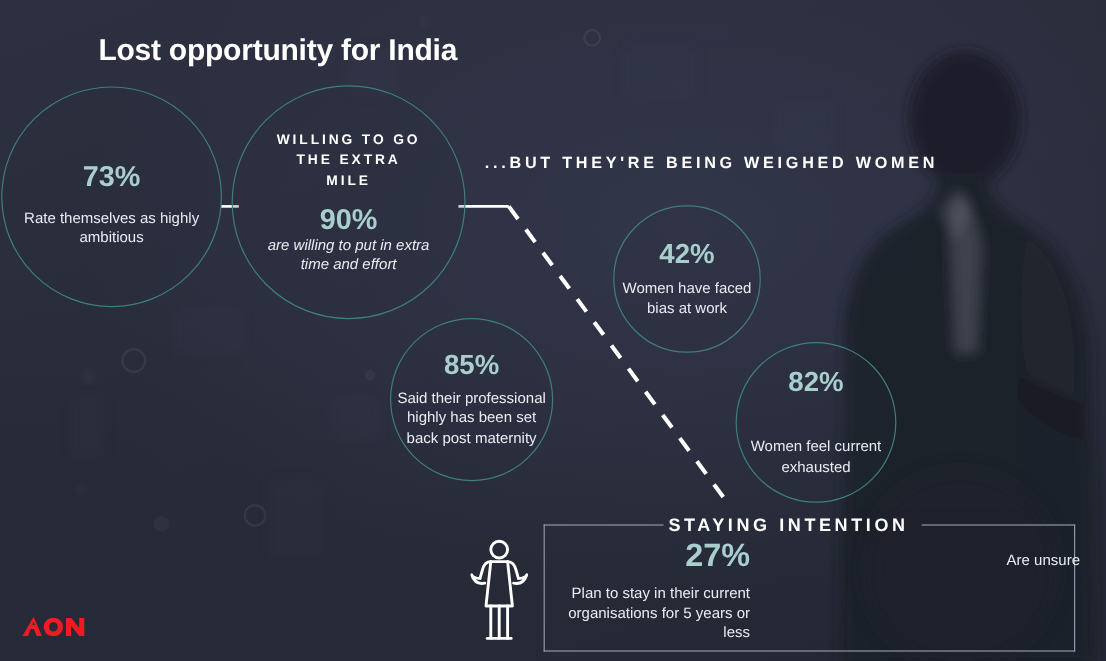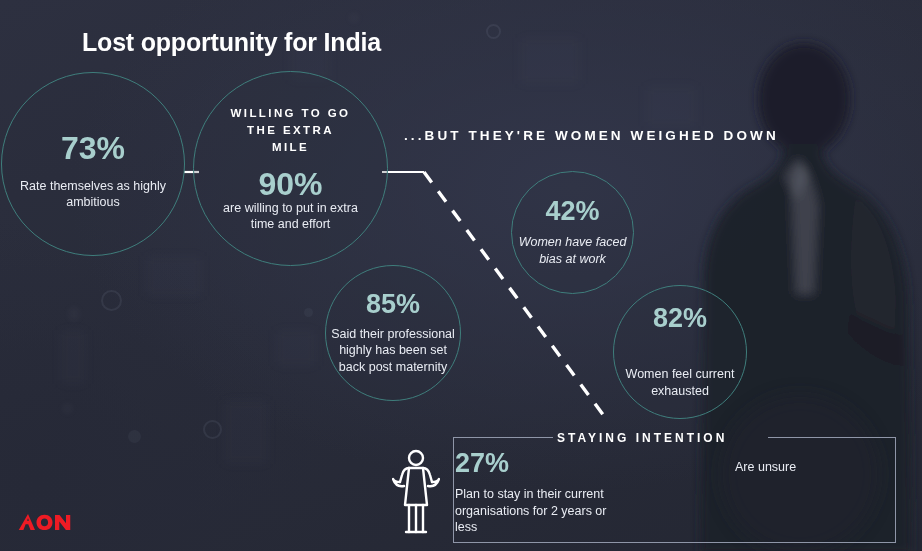--- a/index.html
+++ b/index.html
@@ -87,22 +87,22 @@
     font-size: 11.5px;
     letter-spacing: 2.4px;
     line-height: 17px;
     text-transform: uppercase;
   }
   .pct {
     color: #a8cfcd;
     font-weight: bold;
     line-height: 1;
   }
-  .pct.big { font-size: 32px; }
-  .pct.mid { font-size: 27px; }
+  .pct.big { font-size: 24px; }
+  .pct.mid { font-size: 23px; }
   .desc {
     color: #e9ecf3;
     font-size: 12.5px;
     line-height: 16.5px;
   }
   
   .weighed {
     position: absolute;
     left: 404px;
     top: 128px;
@@ -136,28 +136,28 @@
     border-top: 1.3px solid #8f96a8;
   }
   .si-top-left { left: 453px; width: 100px; }
   .si-top-right { left: 768px; width: 128px; }
   .si-title {
     position: absolute;
     left: 557px;
     top: 438px;
     transform: translateY(-50%);
     color: #ffffff;
-    font-size: 12px;
+    font-size: 15px;
     font-weight: bold;
     letter-spacing: 3px;
     white-space: nowrap;
   }
   .si-col {
     position: absolute;
-    text-align: left;
+    text-align: right;
   }
   .si-pct {
     color: #a8cfcd;
     font-size: 27px;
     font-weight: bold;
     line-height: 1;
   }
   .si-desc {
     color: #e9ecf3;
     font-size: 12.5px;
@@ -223,42 +223,42 @@
       <path d="M176 200 C202 222 214 262 216 306 L214 360 C200 356 186 344 178 324 C170 302 168 252 176 200 Z" fill="#22252f"></path>
       <path d="M170 318 C188 326 208 334 222 344 L222 372 C200 368 178 352 168 338 Z" fill="#1b1e27"></path>
     </g>
     <g filter="url(#soft2)" opacity=".5">
       <ellipse cx="120" cy="480" rx="80" ry="80" fill="#20232e"></ellipse>
     </g>
   </svg>
 
   <div class="title">Lost opportunity for India</div>
 
-  <div class="weighed">...BUT THEY'RE WOMEN WEIGHED DOWN</div>
+  <div class="weighed">...BUT THEY'RE BEING WEIGHED WOMEN</div>
 
   <svg class="lines" viewBox="0 0 922 551">
     <line x1="184" y1="172" x2="199" y2="172" stroke="#ffffff" stroke-width="2.2"></line>
     <line x1="382" y1="172" x2="424" y2="172" stroke="#ffffff" stroke-width="2.2"></line>
     <path d="M424 172 L607 420" stroke="#ffffff" stroke-width="3.4" fill="none" stroke-dasharray="13 11" stroke-linecap="butt"></path>
   </svg>
 
   <div class="circle" style="left:1px;top:72px;width:184px;height:184px;">
     <div class="pct big" style="margin-top:14px;">73%</div>
     <div class="desc" style="margin-top:14px;width:150px;">Rate themselves as highly ambitious</div>
   </div>
 
   <div class="circle" style="left:193px;top:71px;width:195px;height:195px;">
     <div class="cap" style="width:125px;">WILLING TO GO THE EXTRA MILE</div>
     <div class="pct big" style="margin-top:12px;">90%</div>
-    <div class="desc" style="margin-top:0;width:160px;">are willing to put in extra time and effort</div>
+    <div class="desc" style="margin-top:0;width:160px;font-style:italic;">are willing to put in extra time and effort</div>
   </div>
 
   <div class="circle" style="left:511px;top:171px;width:123px;height:123px;">
     <div class="pct mid">42%</div>
-    <div class="desc" style="margin-top:9px;width:118px;font-style:italic;">Women have faced bias at work</div>
+    <div class="desc" style="margin-top:9px;width:118px;">Women have faced bias at work</div>
   </div>
 
   <div class="circle" style="left:613px;top:285px;width:134px;height:134px;gap:25px;">
     <div class="pct mid">82%</div>
     <div class="desc" style="margin-top:9px;width:126px;">Women feel current exhausted</div>
   </div>
 
   <div class="circle" style="left:325px;top:265px;width:136px;height:136px;">
     <div class="pct mid">85%</div>
     <div class="desc" style="margin-top:8px;width:126px;">Said their professional highly has been set back post maternity</div>
@@ -277,21 +277,21 @@
     </g>
   </svg>
 
   <div class="si-top-left"></div>
   <div class="si-top-right"></div>
   <div class="si-box"></div>
   <div class="si-title">STAYING INTENTION</div>
 
   <div class="si-col" style="left:455px;top:450px;width:170px;">
     <div class="si-pct">27%</div>
-    <div class="si-desc">Plan to stay in their current organisations for 2 years or less</div>
+    <div class="si-desc">Plan to stay in their current organisations for 5 years or less</div>
   </div>
 
   <div class="si-col" style="left:735px;top:450px;width:165px;">
     <div class="si-desc">Are unsure</div>
   </div>
 
   <svg class="logo" viewBox="0 0 124 40">
     <g fill="#ee1b24">
       <path d="M20 4 L34 36 L25 36 L20.5 24.5 L14 24.5 L16.8 17.5 L22 17.5 L20 12.3 L10.8 36 L1.5 36 Z"></path>
       <path d="M53 5.5 C62.5 5.5 69 12.2 69 20.8 C69 29.4 62.5 36.2 53 36.2 C43.5 36.2 37 29.4 37 20.8 C37 12.2 43.5 5.5 53 5.5 Z M53 13.2 C48.7 13.2 45.8 16.4 45.8 20.8 C45.8 25.2 48.7 28.5 53 28.5 C57.3 28.5 60.2 25.2 60.2 20.8 C60.2 16.4 57.3 13.2 53 13.2 Z"></path>

